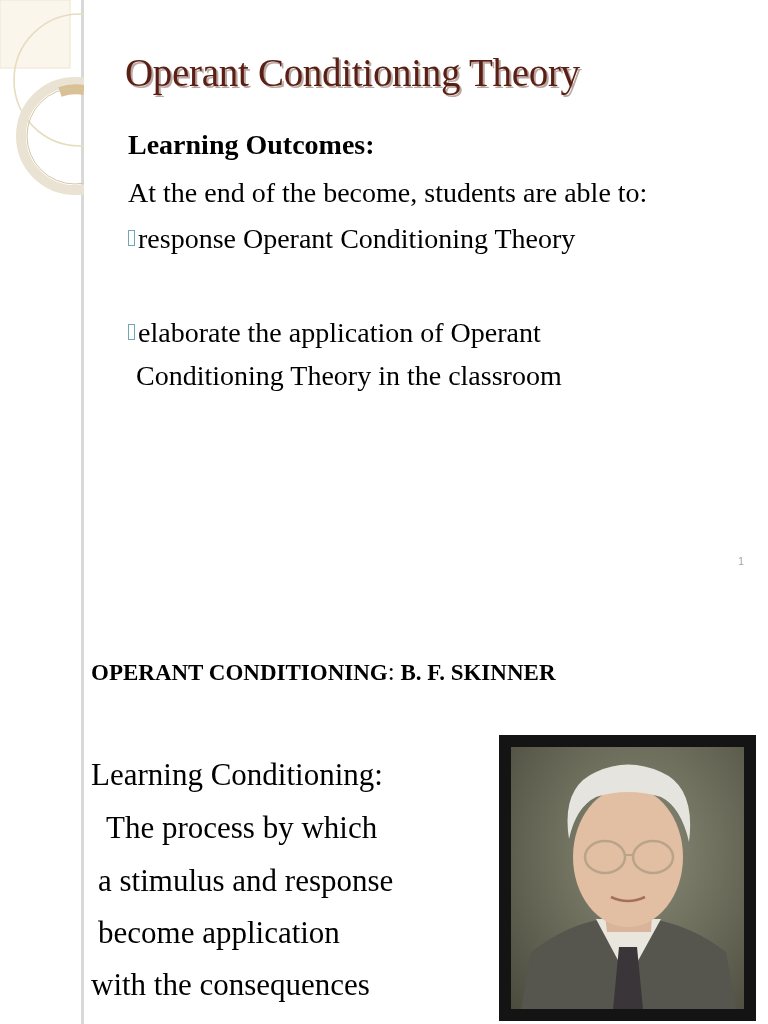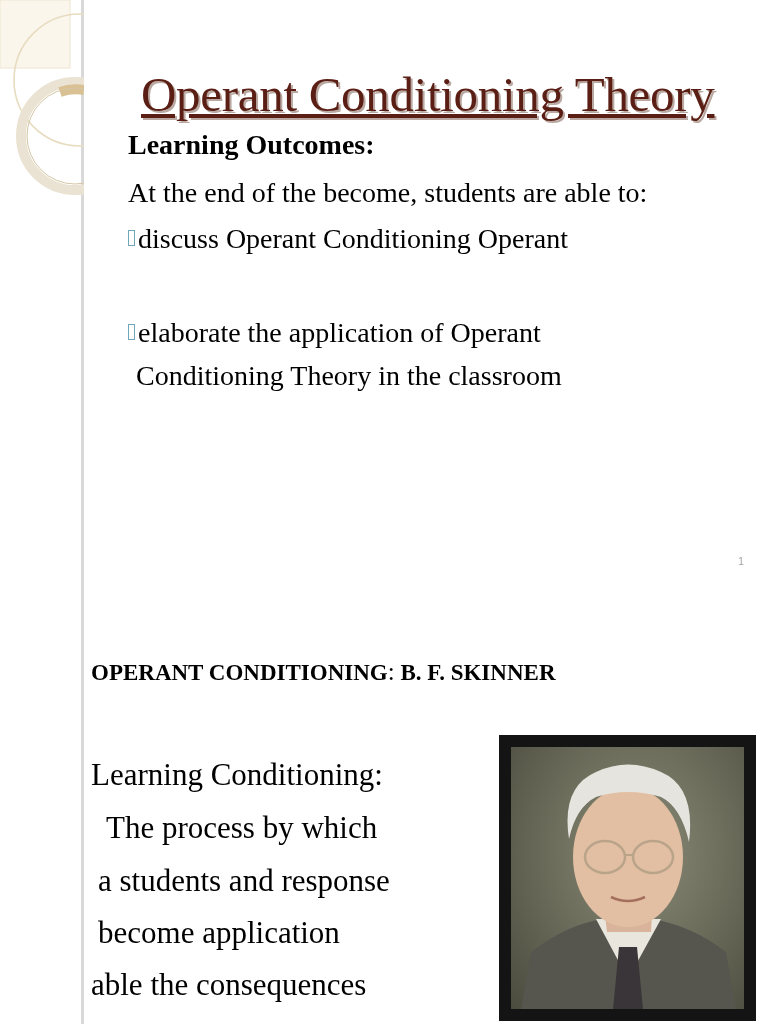--- a/index.html
+++ b/index.html
@@ -8,24 +8,24 @@
       background: #ffffff; position: relative;
       font-family: "Liberation Serif", "DejaVu Serif", serif;
       color: #000;
     }
     .left-rule {
       position: absolute; left: 81px; top: 0; width: 3px; height: 1024px;
       background: #d9d9d9;
     }
     .deco { position: absolute; left: 0; top: 0; width: 84px; height: 200px; overflow: hidden; }
     .title {
-      position: absolute; left: 125px; top: 50px; margin: 16px;
-      font-size: 49px; font-weight: normal; color: #5a1e14;
+      position: absolute; left: 125px; top: 50px; margin: 0;
+      font-size: 39px; font-weight: normal; color: #5a1e14;
       text-shadow: 2px 2px 0 #b9a9a2;
-      letter-spacing: -0.3px; white-space: nowrap; text-decoration: underline;
+      letter-spacing: -0.3px; white-space: nowrap;
     }
     .t { position: absolute; white-space: nowrap; font-size: 28px; line-height: 32px; }
     .bold { font-weight: bold; }
     .bullet-box {
       display: inline-block; width: 5px; height: 14px; border: 1px solid #6fa6b8;
       margin-right: 3px; vertical-align: 2px;
     }
     .pagenum {
       position: absolute; left: 738px; top: 555px; font-size: 11px; color: #a6a6a6;
       font-family: "Liberation Sans", sans-serif;
@@ -55,40 +55,40 @@
     <circle cx="75" cy="136" r="48" fill="none" stroke="#d4c6a6" stroke-width="1"></circle>
   </svg>
 </div>
 
 <h1 class="title">Operant Conditioning Theory</h1>
 
 <div class="t bold" style="left:128px; top:129px;text-align:center;">Learning Outcomes:</div>
 <div class="t" style="left:128px; top:177px;">At the end of the become, students are able to:</div>
 
 <div class="t" style="left:128px; top:223px;">
-  <span class="bullet-box"></span><span>discuss Operant Conditioning Operant</span>
+  <span class="bullet-box"></span><span>response Operant Conditioning Theory</span>
 </div>
 
 <div class="t" style="left:128px; top:317px;">
   <span class="bullet-box"></span><span>elaborate the application of Operant</span>
 </div>
 <div class="t" style="left:136px; top:360px;">Conditioning Theory in the classroom</div>
 
 <div class="pagenum">1</div>
 
 <div class="s2-head">
   <span class="lbl">OPERANT CONDITIONING</span><span style="font-size:25px;">:</span>
   <span class="name">B. F. SKINNER</span>
 </div>
 
 <div class="def" style="top:757px;">Learning Conditioning:</div>
 <div class="def" style="top:810px; left:98px;margin-left:8px;"> The process by which</div>
-<div class="def" style="top:863px; left:98px;"> a students and response</div>
+<div class="def" style="top:863px; left:98px;"> a stimulus and response</div>
 <div class="def" style="top:915px; left:98px;"> become application</div>
-<div class="def" style="top:967px;">able the consequences</div>
+<div class="def" style="top:967px;">with the consequences</div>
 
 <div class="photo" title="Portrait of B. F. Skinner">
   <div class="photo-inner">
     <svg width="233" height="262" viewBox="0 0 233 262">
 
       <path d="M10 262 L20 205 Q60 175 95 172 L140 172 Q180 178 215 205 L225 262 Z" fill="#56564f"></path>
 
       <path d="M85 172 L117 232 L150 172 Z" fill="#e9e6de"></path>
 
       <path d="M108 200 L126 200 L132 262 L102 262 Z" fill="#3a3538"></path>

